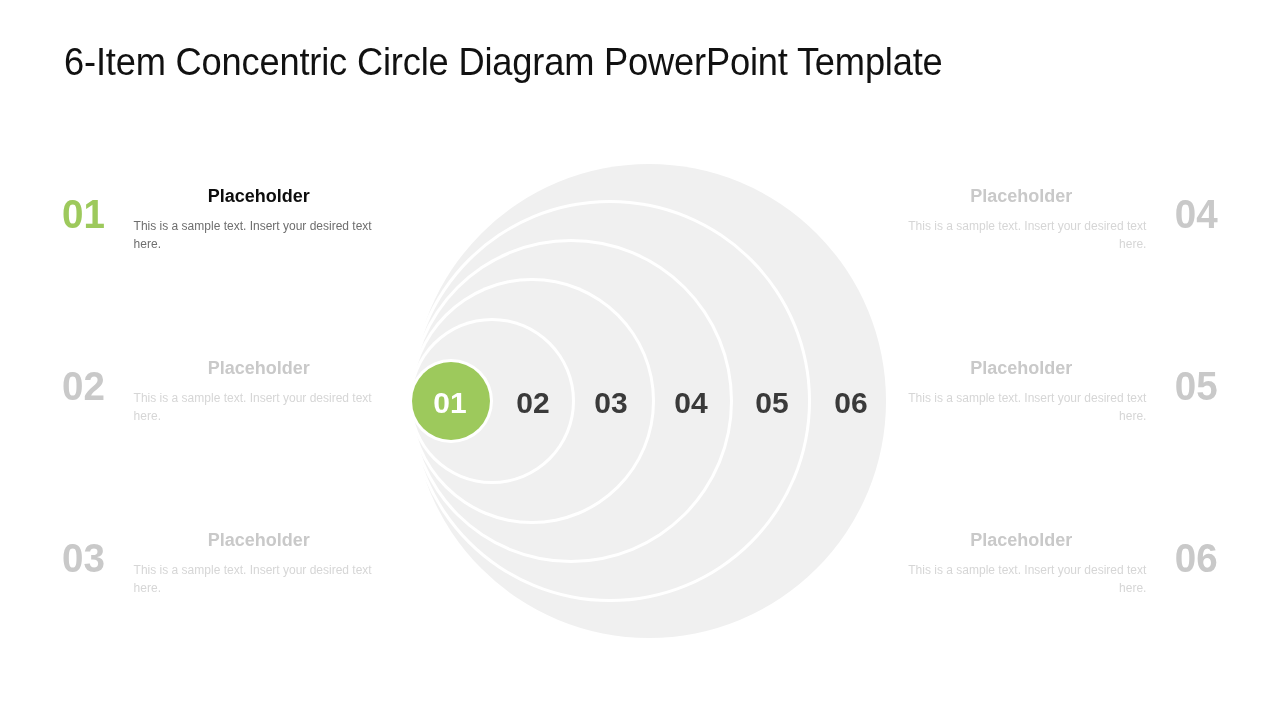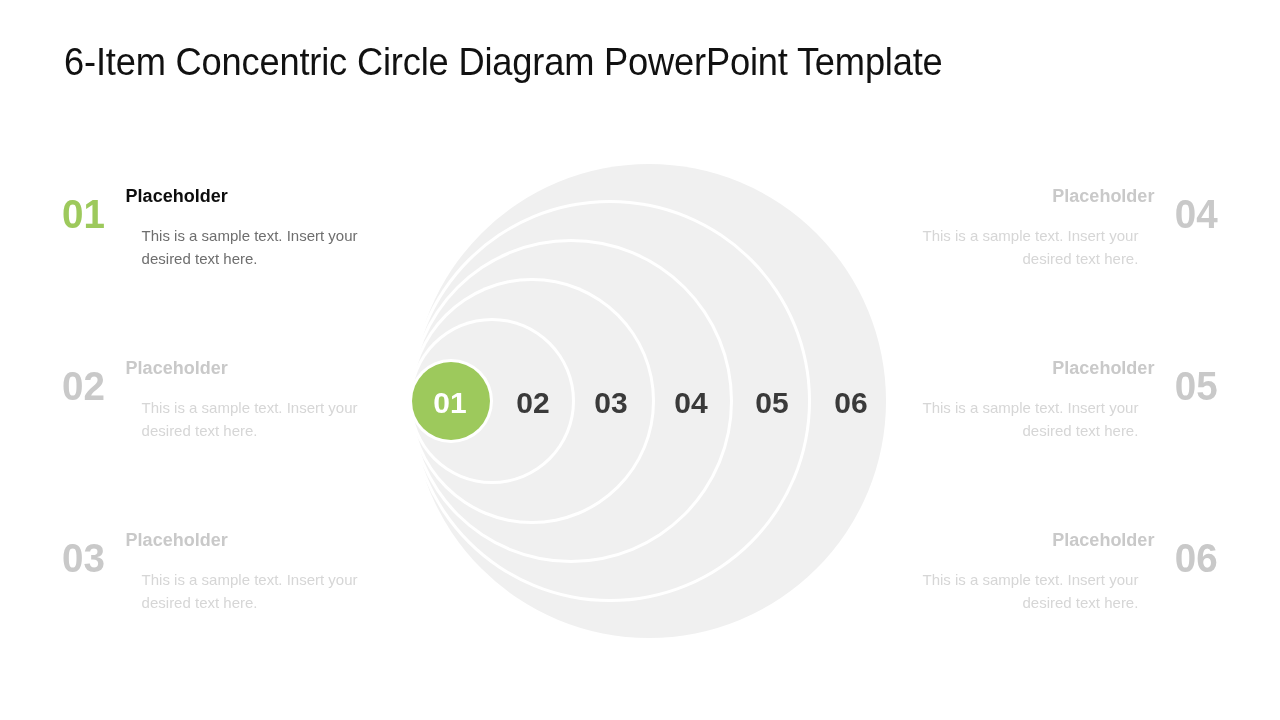--- a/index.html
+++ b/index.html
@@ -79,28 +79,29 @@
   .item-body { flex: 1 1 auto; min-width: 0; }
   .item-left  .item-body { text-align: left; }
   .item-right .item-body { text-align: right; }
 
   .item-heading {
     font-size: 18px;
     font-weight: bold;
     color: #c9c9c9;
     line-height: 1.2;
     margin: 0 0 9px 0;
+    text-align: center;
   }
   .item-heading.active { color: #0d0d0d; }
 
   .item-text {
-    font-size: 15px;
+    font-size: 12px;
     color: #d6d6d6;
     line-height: 1.55;
-    margin: 16px;
+    margin: 8px;
   }
   .item-text.active { color: #6e6e6e; }
 </style>
 </head>
 <body>
 
 <div class="slide-title">6-Item Concentric Circle Diagram PowerPoint Template</div>
 
 <div class="diagram">
   <svg width="1280" height="720" viewBox="0 0 1280 720">

